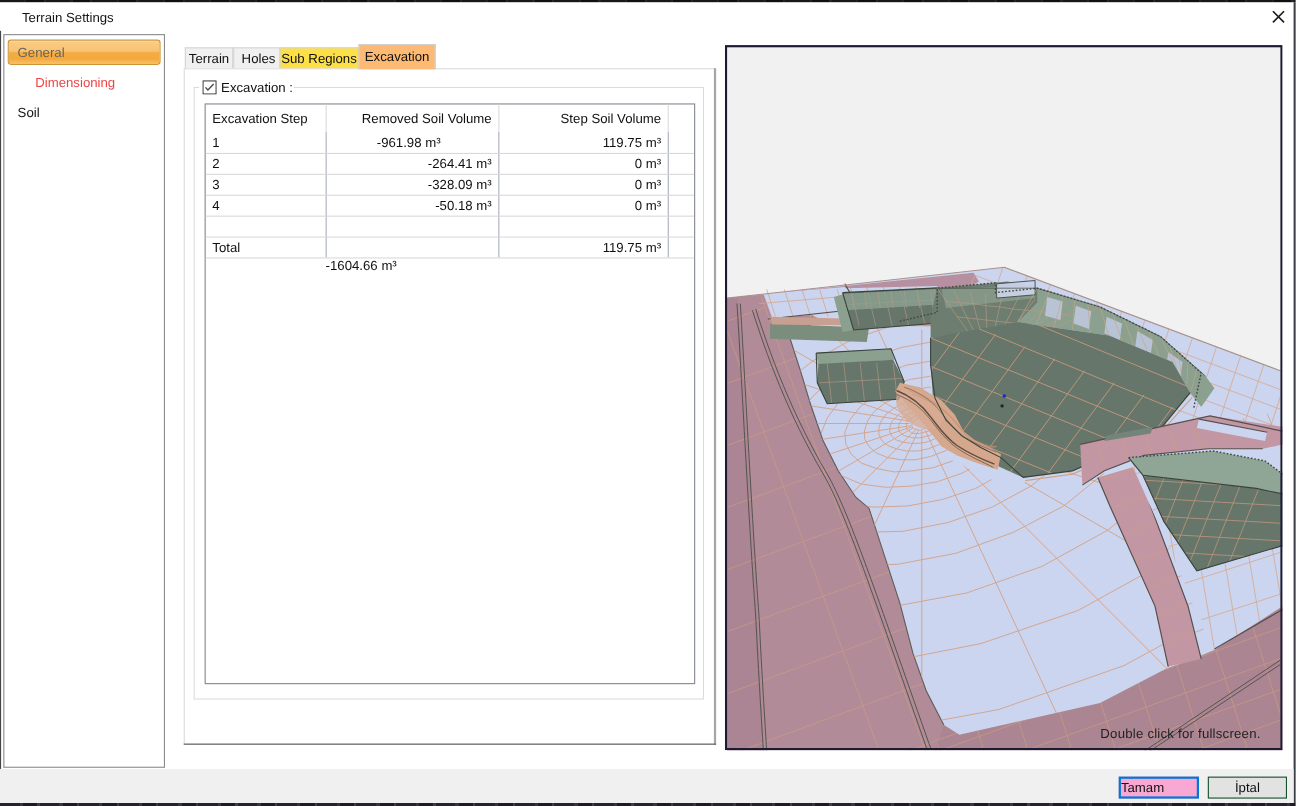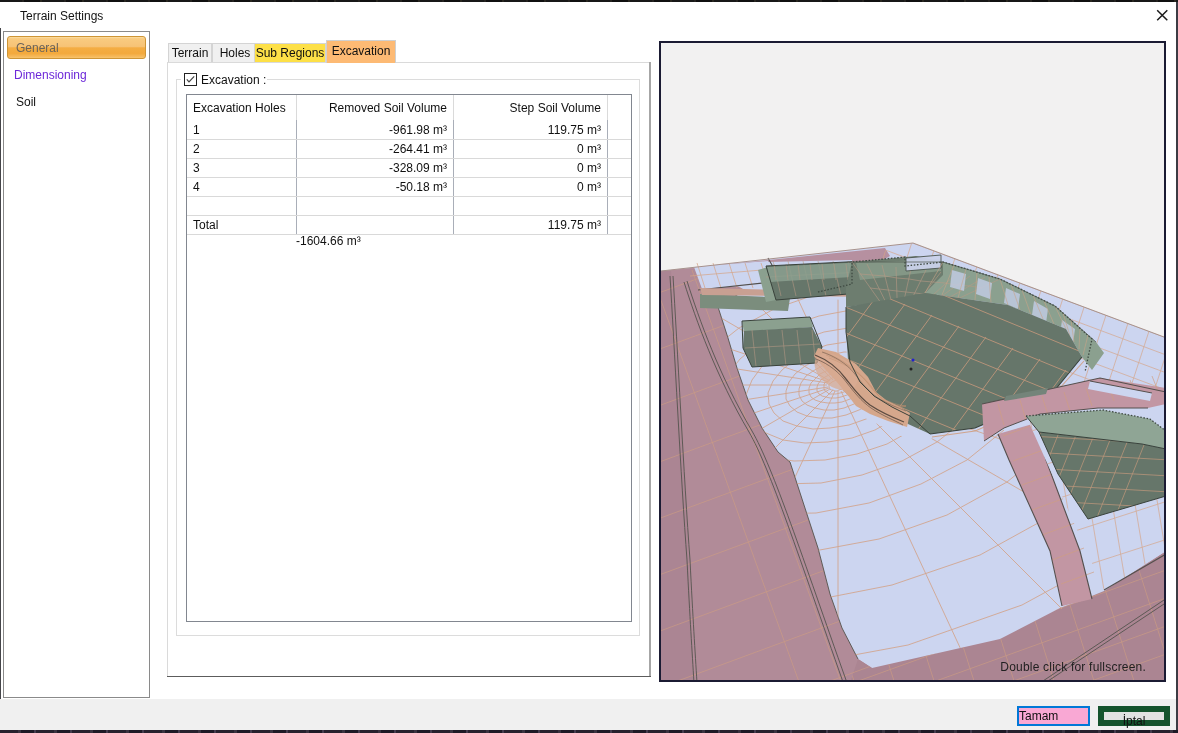--- a/index.html
+++ b/index.html
@@ -14,21 +14,21 @@
 <div class="abs" style="left:1176px;top:2px;width:2px;height:728px;background:#3c3c44"></div>
 
 <div class="abs t12" style="left:20px;top:9px;color:#141414">Terrain Settings</div>
 <svg class="abs" style="left:1156px;top:9px" width="13" height="13" viewBox="0 0 13 13">
     <path d="M1.2 1.2 L11.3 11.3 M11.3 1.2 L1.2 11.3" stroke="#1b1b1b" stroke-width="1.5" fill="none"></path>
   </svg>
 
 <div class="abs" style="left:3px;top:31px;width:147px;height:667px;border:1px solid #8a8a8a;background:#fff"></div>
 <div class="abs" style="left:7px;top:36px;width:139px;height:23px;border:1px solid #ce9536;border-radius:3px;background:linear-gradient(#fcdfa4 0%,#f9cb80 8%,#f7c376 45%,#f4ad43 52%,#f3a93c 78%,#f6bb5f 95%,#f9c66e 100%)"></div>
 <div class="abs t12" style="left:16px;top:41px;color:#6a635a">General</div>
-<div class="abs t12" style="left:14px;top:68px;color:#6d28d9">Dimensioning</div>
+<div class="abs t12" style="left:32px;top:68px;color:#ef4444">Dimensioning</div>
 <div class="abs t12" style="left:16px;top:95px;color:#121212">Soil</div>
 
 <div class="abs" style="left:167px;top:62px;width:484px;height:615px;background:#fff;border:1px solid #dadada"></div>
 <div class="abs" style="left:649px;top:62px;width:2px;height:615px;background:#a6a6a6"></div>
 <div class="abs" style="left:167px;top:675.5px;width:484px;height:1.8px;background:#5c5c5c"></div>
 
 <div class="abs t12" style="left:168px;top:43px;width:44px;height:19px;border:1px solid #d4d4d4;border-bottom:none;background:#f0f0f0;text-align:center;line-height:18px">Terrain</div>
 <div class="abs t12" style="left:212px;top:43px;width:46px;height:19px;border:1px solid #d4d4d4;border-bottom:none;background:#f0f0f0;text-align:center;line-height:18px">Holes</div>
 <div class="abs t12" style="left:254px;top:43px;width:72px;height:19px;border:1px solid #d4d4d4;border-bottom:none;background:#fde047;text-align:center;line-height:18px">Sub Regions</div>
 <div class="abs t12" style="left:326px;top:40px;width:70px;height:23px;border:1px solid #d0d0d0;border-bottom:none;background:#fdba74;text-align:center;line-height:20px">Excavation</div>
@@ -51,26 +51,26 @@
 <div class="abs" style="left:453px;top:120px;width:1px;height:114px;background:#a9aeb8"></div>
 <div class="abs" style="left:607px;top:120px;width:1px;height:114px;background:#a9aeb8"></div>
 
 <div class="abs" style="left:187px;top:139px;width:444px;height:1px;background:#d9d9d9"></div>
 <div class="abs" style="left:187px;top:158px;width:444px;height:1px;background:#d9d9d9"></div>
 <div class="abs" style="left:187px;top:177px;width:444px;height:1px;background:#d9d9d9"></div>
 <div class="abs" style="left:187px;top:196px;width:444px;height:1px;background:#d9d9d9"></div>
 <div class="abs" style="left:187px;top:215px;width:444px;height:1px;background:#d9d9d9"></div>
 <div class="abs" style="left:187px;top:234px;width:444px;height:1px;background:#d9d9d9"></div>
 
-<div class="abs t12" style="left:193px;top:101px">Excavation Holes</div>
+<div class="abs t12" style="left:193px;top:101px">Excavation Step</div>
 <div class="abs t12" style="left:296px;top:101px;width:151px;text-align:right">Removed Soil Volume</div>
 <div class="abs t12" style="left:453px;top:101px;width:148px;text-align:right">Step Soil Volume</div>
 
 <div class="abs t12" style="left:193px;top:123px">1</div>
-<div class="abs t12" style="left:296px;top:123px;width:151px;text-align:right">-961.98 m³</div>
+<div class="abs t12" style="left:296px;top:123px;width:151px;text-align:center">-961.98 m³</div>
 <div class="abs t12" style="left:453px;top:123px;width:148px;text-align:right">119.75 m³</div>
 <div class="abs t12" style="left:193px;top:142px">2</div>
 <div class="abs t12" style="left:296px;top:142px;width:151px;text-align:right">-264.41 m³</div>
 <div class="abs t12" style="left:453px;top:142px;width:148px;text-align:right">0 m³</div>
 <div class="abs t12" style="left:193px;top:161px">3</div>
 <div class="abs t12" style="left:296px;top:161px;width:151px;text-align:right">-328.09 m³</div>
 <div class="abs t12" style="left:453px;top:161px;width:148px;text-align:right">0 m³</div>
 <div class="abs t12" style="left:193px;top:180px">4</div>
 <div class="abs t12" style="left:296px;top:180px;width:151px;text-align:right">-50.18 m³</div>
 <div class="abs t12" style="left:453px;top:180px;width:148px;text-align:right">0 m³</div>
@@ -430,15 +430,15 @@
     <polyline points="1104.0,590.0 1166.0,554.0" fill="none" stroke="#55504e" stroke-width="1.1"></polyline>
     <polyline points="661.0,271.0 913.0,243.0 1164.0,337.0" fill="none" stroke="#a8928c" stroke-width="1"></polyline>
     <circle cx="913" cy="360" r="1.6" fill="#2222cc"></circle>
     <circle cx="911" cy="369" r="1.5" fill="#222222"></circle>
     <text x="1146" y="671" text-anchor="end" font-size="12" fill="#1f1f1f" letter-spacing="0.2" font-family="Liberation Sans,sans-serif">Double click for fullscreen.</text>
     <rect x="660" y="42" width="505" height="639" fill="none" stroke="#1b1b33" stroke-width="2"></rect>
   </svg>
 
 <div class="abs" style="left:0;top:699px;width:1176px;height:31px;background:#f0f0f0"></div>
 <div class="abs t12" style="left:1017px;top:706px;width:73px;height:20px;border:2px solid #0078d7;background:#f9a8d4;text-align:left;line-height:16px">Tamam</div>
-<div class="abs t12" style="left:1098px;top:706px;width:72px;height:20px;border:6px solid #14532d;background:#e2e2e2;text-align:center;line-height:18px">İptal</div>
+<div class="abs t12" style="left:1098px;top:706px;width:72px;height:20px;border:1px solid #14532d;background:#e2e2e2;text-align:center;line-height:18px">İptal</div>
 
 <div class="abs" style="left:0;top:730px;width:1178px;height:3px;background:repeating-linear-gradient(90deg,#27222e 0 18px,#3a3340 18px 21px,#1e1a26 21px 34px,#443c4e 34px 36px)"></div>
 
 </body></html>

